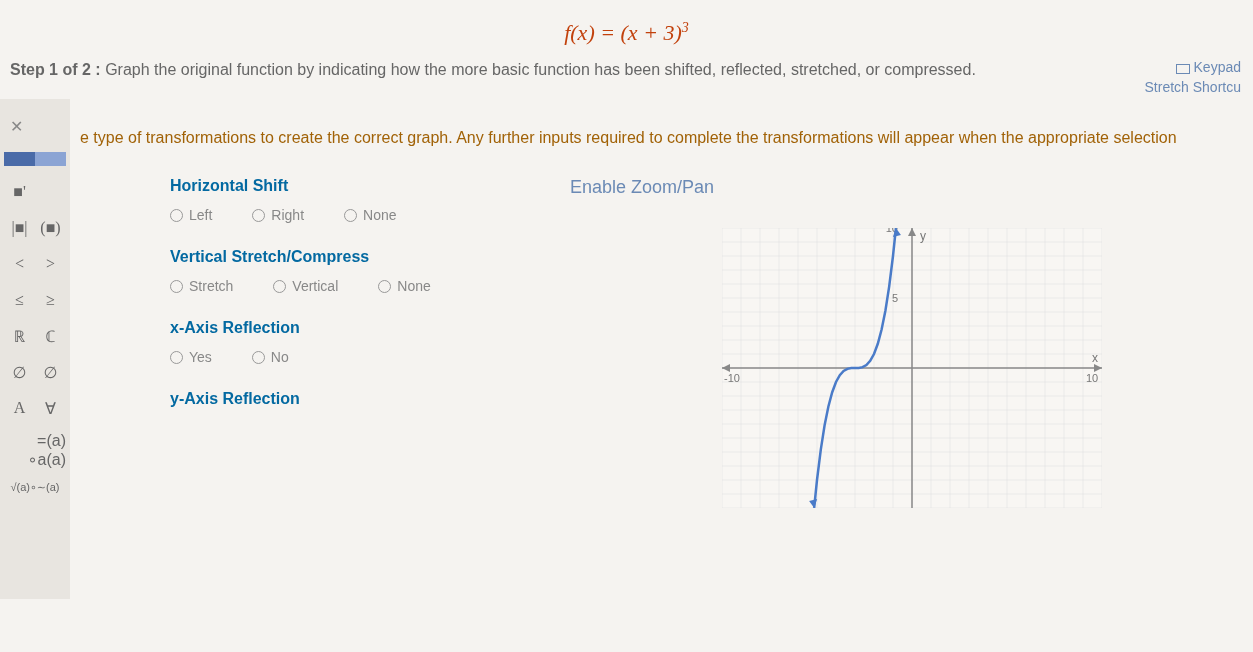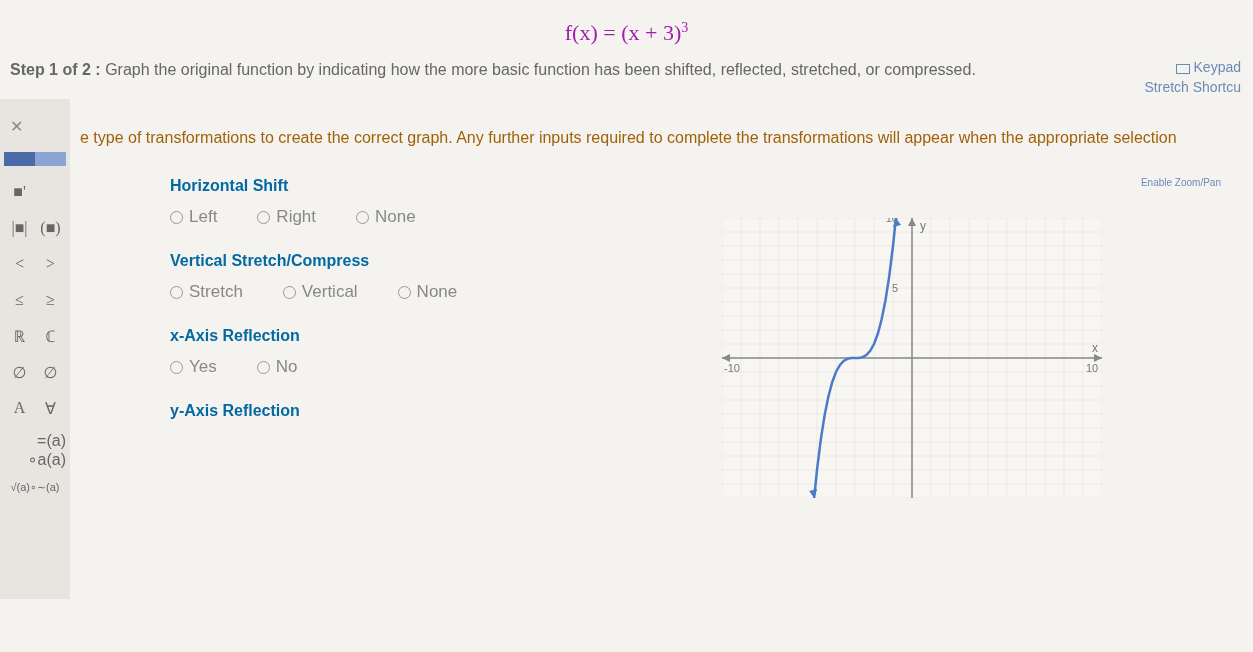--- a/index.html
+++ b/index.html
@@ -8,21 +8,22 @@
   background: #f5f3f0;
   width: 1253px;
   height: 652px;
   overflow: hidden;
   position: relative;
   color: #555;
 }
 .equation {
   text-align: center;
   font-size: 22px;
-  color: #a21caf;
+  font-style: italic;
+  color: #c2410c;
   padding: 20px 0 10px 0;
   font-family: 'Times New Roman', serif;
 }
 .equation sup { font-size: 14px; }
 .step-text {
   font-size: 16px;
   color: #666;
   padding: 5px 10px 20px 10px;
 }
 .step-text b { font-weight: bold; }
@@ -96,34 +97,34 @@
 .group-title {
   font-weight: bold;
   color: #0369a1;
   font-size: 16px;
   margin-bottom: 12px;
 }
 .radio-row {
   display: flex;
   gap: 40px;
   color: #888;
-  font-size: 17px;
+  font-size: 14px;
 }
 .radio-opt { display: flex; align-items: center; gap: 6px; }
 .radio-circle {
   width: 13px;
   height: 13px;
   border: 1.5px solid #999;
   border-radius: 50%;
 }
 .zoom-link {
   color: #6b8ab5;
-  font-size: 10px;
-  text-align: right;
-  padding-right: 32px;
+  font-size: 18px;
+  text-align: left;
+  padding-right: 60px;
   margin-bottom: 10px;
 }
 .graph-wrap {
   flex: 1;
   display: flex;
   justify-content: center;
   padding-top: 20px;
 }
 svg.graph { background: #f8f6f3; }
 </style>

